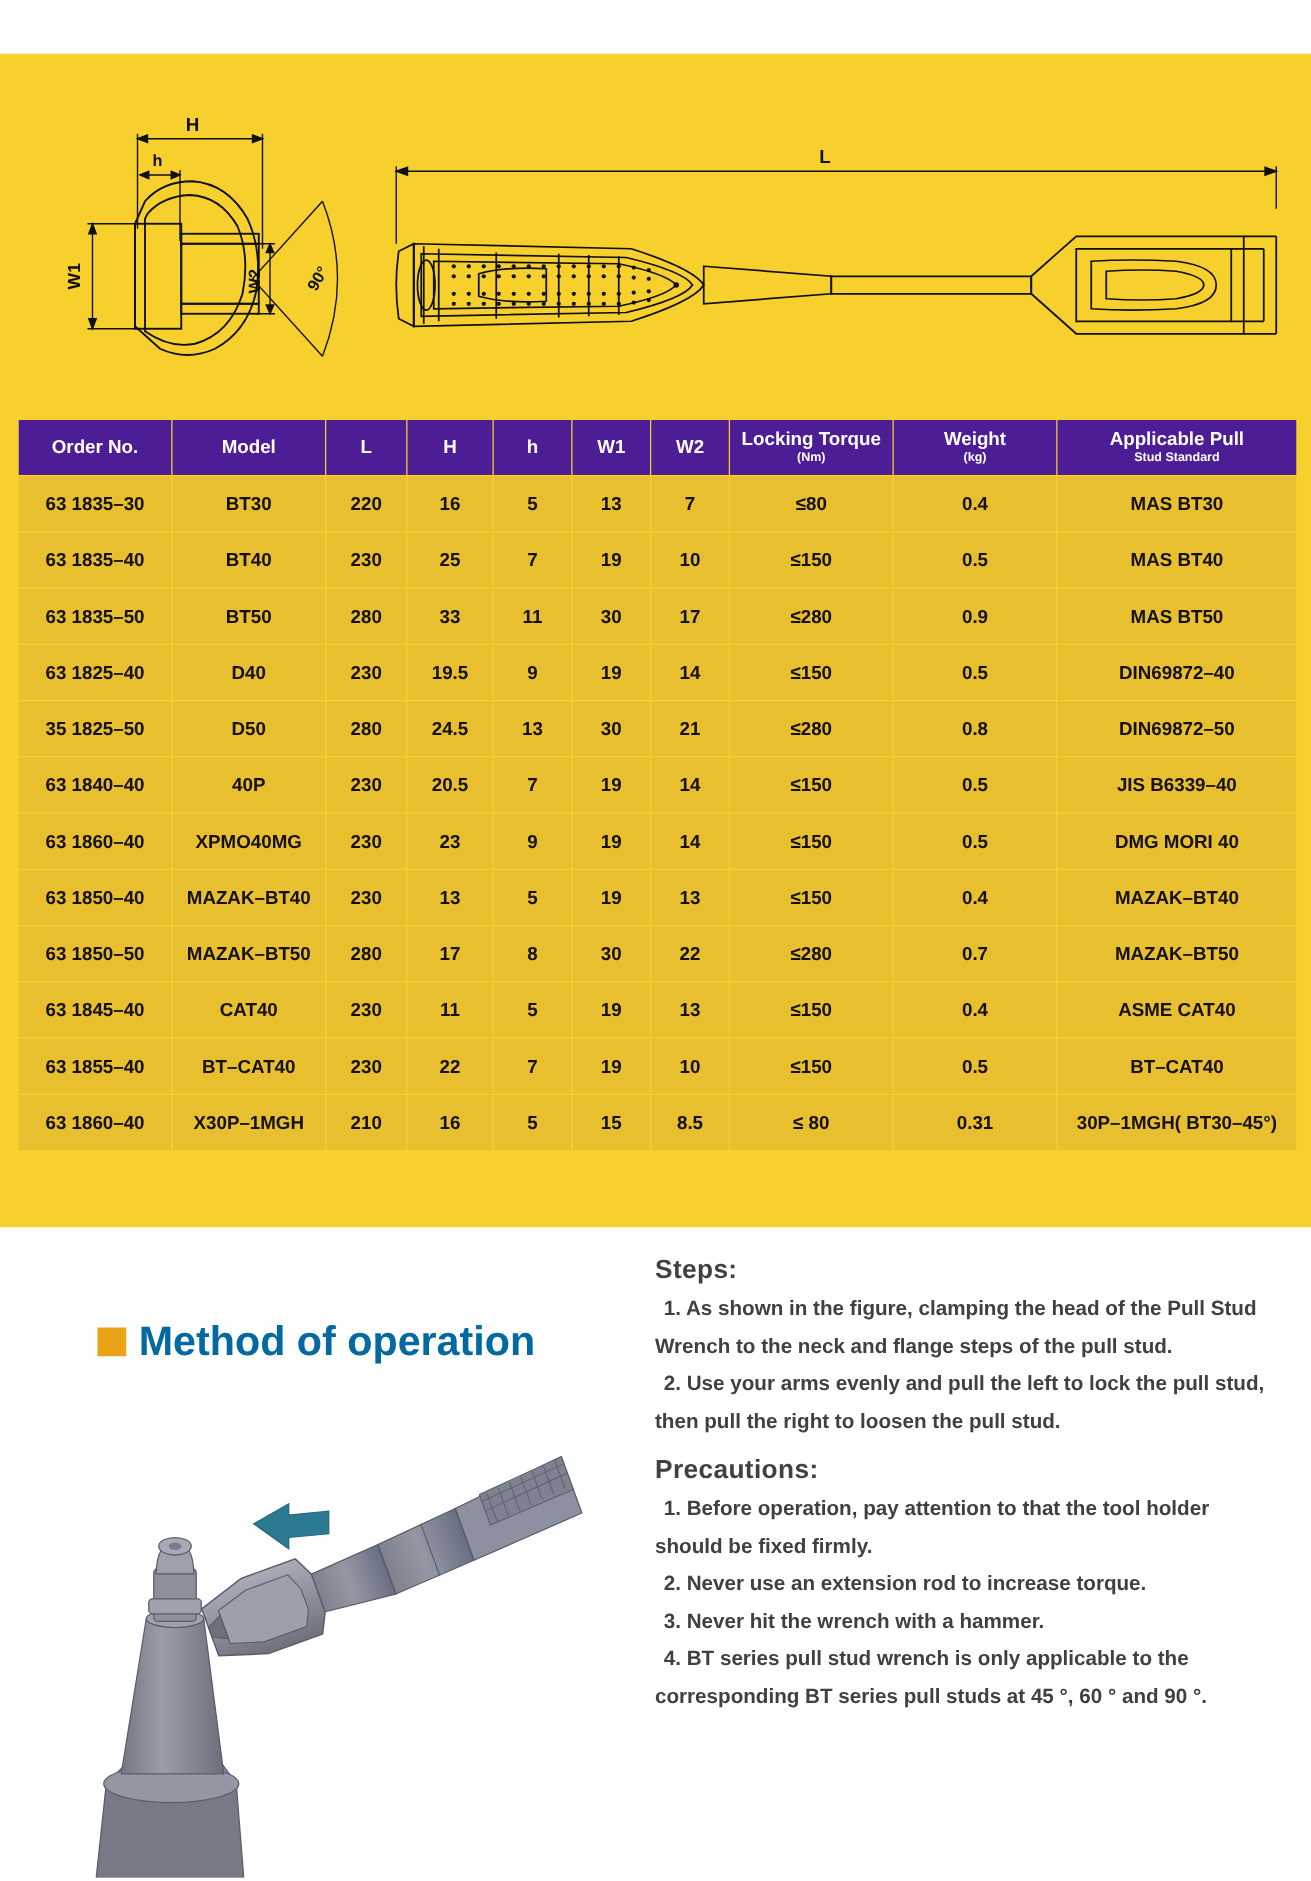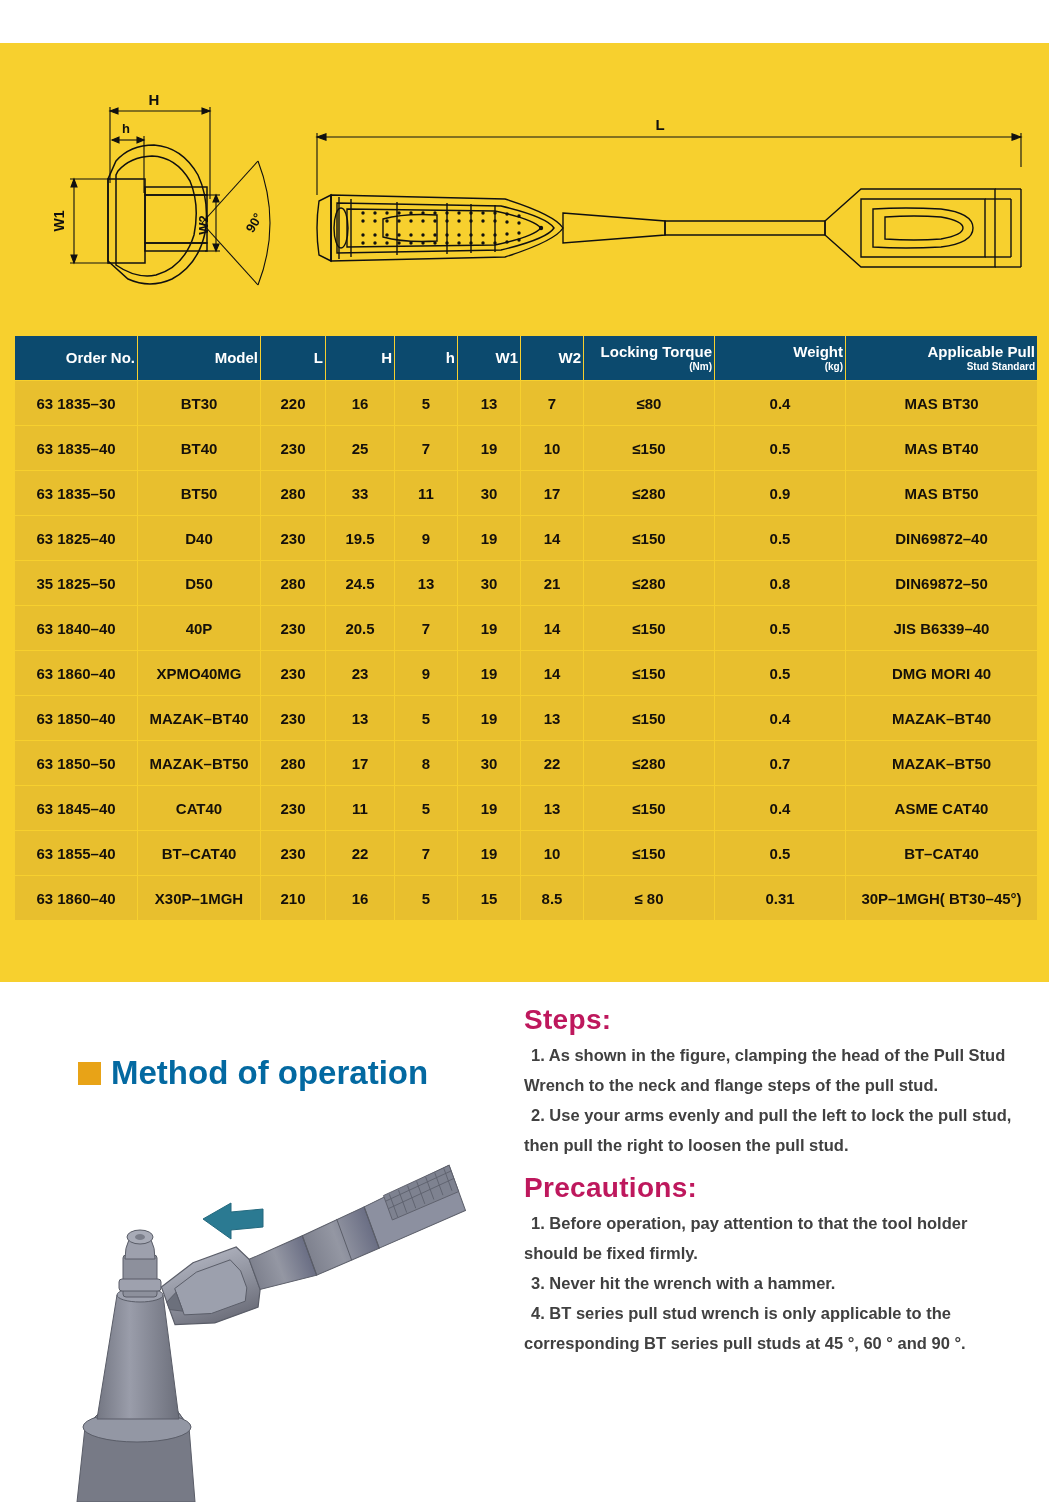--- a/index.html
+++ b/index.html
@@ -34,27 +34,27 @@
     left: 14px; top: 292px;
     width: 1021px;
   }
   table.spec {
     width: 1021px;
     border-collapse: separate;
     border-spacing: 1px;
     table-layout: fixed;
   }
   table.spec th {
-    background: #0c4a6e;
+    background: #4c1d95;
     color: #ffffff;
     font-size: 15px;
     font-weight: bold;
     line-height: 1.1;
     padding: 7px 2px;
-    text-align: right;
+    text-align: center;
     vertical-align: middle;
     height: 44px;
   }
   table.spec td {
     background: #e8bf2e;
     color: #15100a;
     font-size: 15px;
     font-weight: bold;
     text-align: center;
     vertical-align: middle;
@@ -102,23 +102,23 @@
     left: 55px; top: 145px;
     width: 430px; height: 375px;
   }
 
   .text-col {
     position: absolute;
     left: 524px; top: 22px;
     width: 500px;
   }
   .block-title {
-    font-size: 28px;
+    font-size: 21px;
     font-weight: bold;
-    color: #be185d;
+    color: #404040;
     margin-bottom: 4px;
     letter-spacing: 0.3px;
   }
   .block-title.precautions { margin-top: 12px; }
   .para {
     font-size: 16.5px;
     font-weight: bold;
     color: #404040;
     line-height: 1.82;
     text-indent: 7px;
@@ -567,17 +567,18 @@
       </g>
     </svg>
 
     <div class="text-col">
       <div class="block-title">Steps:</div>
       <div class="para">1. As shown in the figure, clamping the head of the Pull Stud Wrench to the neck and flange steps of the pull stud.</div>
       <div class="para">2. Use your arms evenly and pull the left to lock the pull stud, then pull the right to loosen the pull stud.</div>
 
       <div class="block-title precautions">Precautions:</div>
       <div class="para">1. Before operation, pay attention to that the tool holder should be fixed firmly.</div>
+      <div class="para">2. Never use an extension rod to increase torque.</div>
       <div class="para">3. Never hit the wrench with a hammer.</div>
       <div class="para">4. BT series pull stud wrench is only applicable to the corresponding BT series pull studs at 45 °, 60 ° and 90 °.</div>
     </div>
   </div>
 </div>
 
 </body></html>

